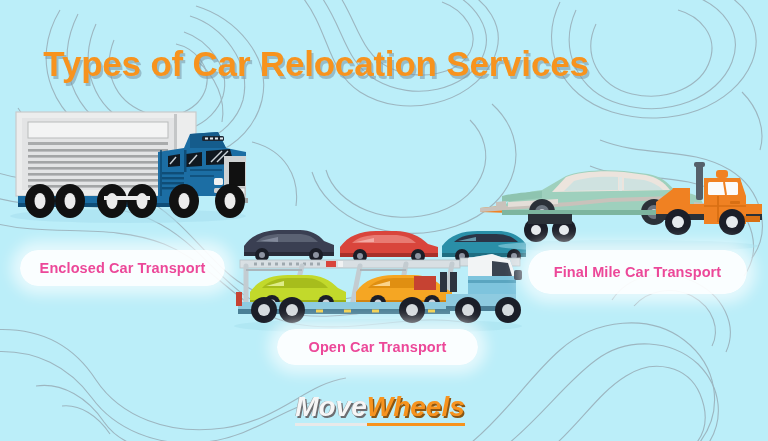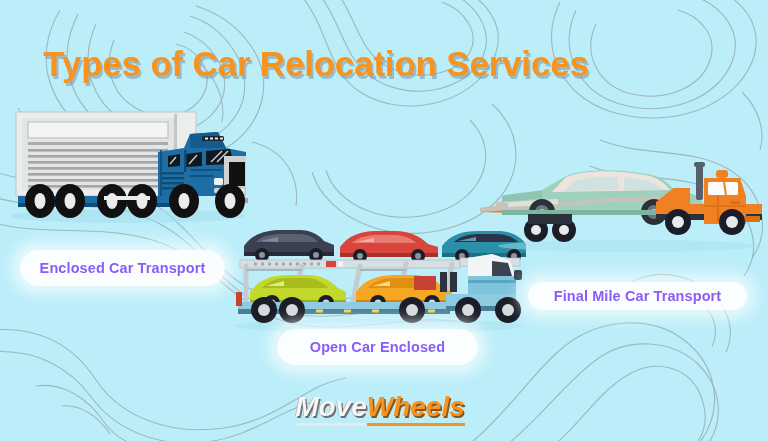--- a/index.html
+++ b/index.html
@@ -37,32 +37,32 @@
     text-shadow: 2px 3px 0 rgba(120,150,165,0.55);
     white-space: nowrap;
   }
 
   
   .pill {
     position: absolute;
     display: flex;
     align-items: center;
     justify-content: center;
-    color: #8b5cf6;
+    color: #ec4899;
     font-size: 14.5px;
     font-weight: bold;
     letter-spacing: 0.1px;
     white-space: nowrap;
     border-radius: 22px;
     background: rgba(255,255,255,0.93);
     box-shadow: 0 0 14px 9px rgba(255,255,255,0.62);
   }
   #pill-enclosed { left: 20px;  top: 250px; width: 205px; height: 36px; }
   #pill-open     { left: 277px; top: 329px; width: 201px; height: 36px; }
-  #pill-final    { left: 528px; top: 250px; width: 219px; height: 28px; margin-top: 32px; }
+  #pill-final    { left: 528px; top: 250px; width: 219px; height: 44px; }
 
   
   #logo {
     position: absolute;
     left: 0;
     top: 391px;
     width: 760px;
     text-align: center;
     font-size: 28px;
     font-weight: bold;
@@ -419,21 +419,21 @@
     </g>
   </svg>
 
   <div id="title">Types of Car Relocation Services</div>
 
   <div class="pill" id="pill-enclosed">
     <span>Enclosed Car Transport</span>
   </div>
 
   <div class="pill" id="pill-open">
-    <span>Open Car Enclosed</span>
+    <span>Open Car Transport</span>
   </div>
 
   <div class="pill" id="pill-final">
     <span>Final Mile Car Transport</span>
   </div>
 
   <div id="logo"><span class="logo-move">Move</span><span class="logo-wheels">Wheels</span></div>
 
 </div>
 

